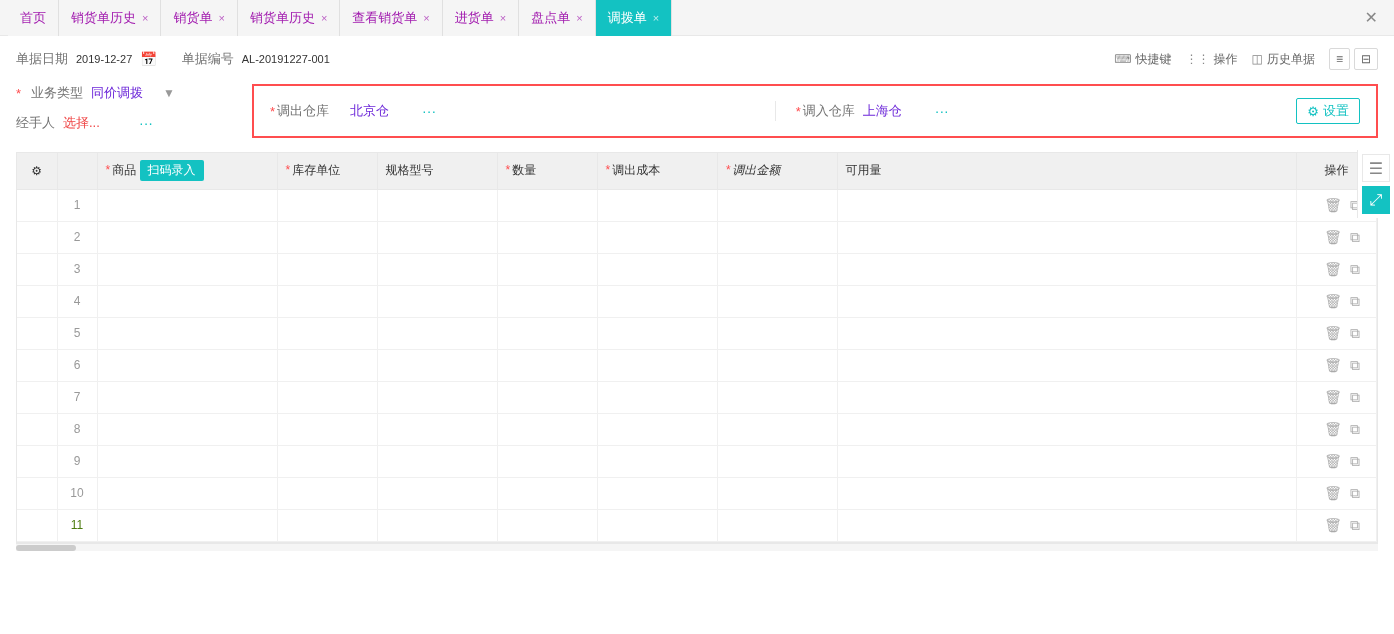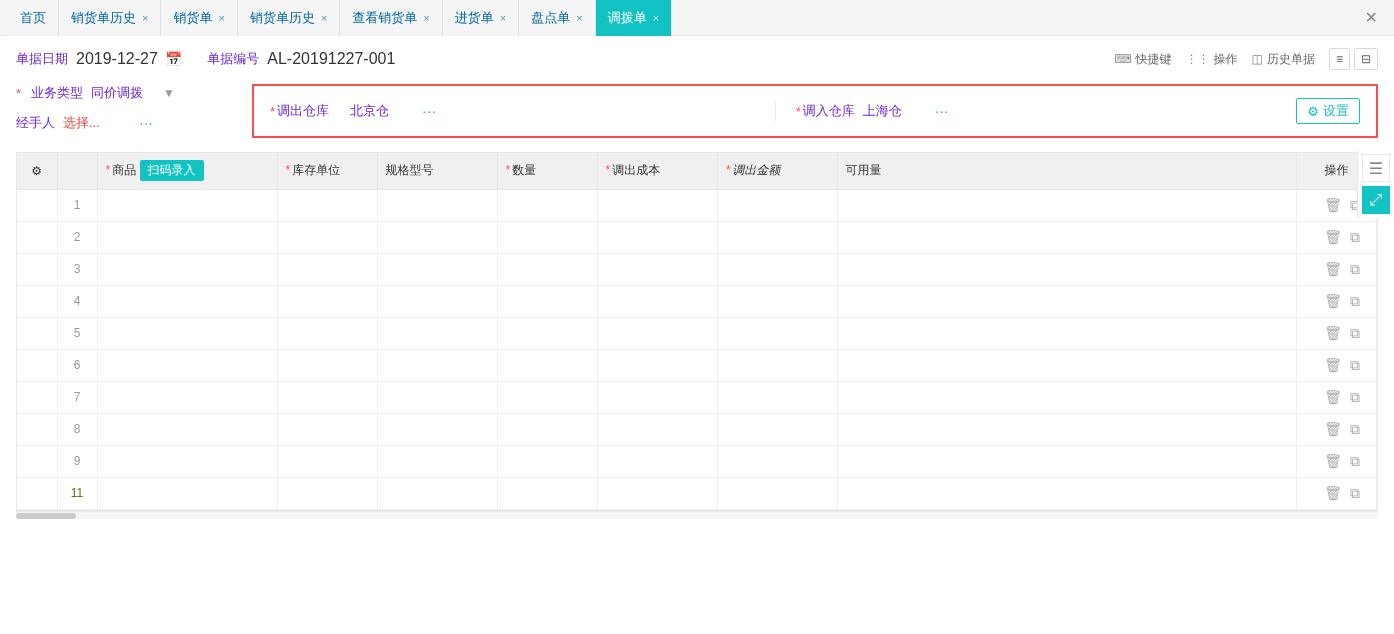--- a/index.html
+++ b/index.html
@@ -15,21 +15,21 @@
       padding: 0 8px;
       gap: 2px;
     }
     .tab {
       display: flex;
       align-items: center;
       padding: 0 12px;
       height: 36px;
       cursor: pointer;
       font-size: 13px;
-      color: #0369a1;
+      color: #a21caf;
       border-right: 1px solid #e0e0e0;
       gap: 6px;
       background: #f5f5f5;
       white-space: nowrap;
     }
     .tab.active {
       background: #13c2c2;
       color: #fff;
     }
     .tab .close-btn {
@@ -61,26 +61,26 @@
       align-items: center;
       gap: 24px;
       margin-bottom: 14px;
     }
     .field-group {
       display: flex;
       align-items: center;
       gap: 8px;
     }
     .field-label {
-      color: #6d28d9;
+      color: #737373;
       font-size: 13px;
     }
     .field-value {
       color: #333;
-      font-size: 16px;
+      font-size: 11px;
     }
     .calendar-icon {
       color: #13c2c2;
       cursor: pointer;
       font-size: 14px;
     }
 
     
     .toolbar-right {
       margin-left: auto;
@@ -572,20 +572,37 @@
             <td></td>
             <td>
               <div class="action-cell">
     <span class="action-icon" title="删除">🗑</span>
     <span class="action-icon" title="复制">⧉</span>
   </div>
             </td>
           </tr>
           <tr>
             <td></td>
+            <td style="text-align: center; color: rgb(153, 153, 153);">10</td>
+            <td></td>
+            <td></td>
+            <td></td>
+            <td></td>
+            <td></td>
+            <td></td>
+            <td></td>
+            <td>
+              <div class="action-cell">
+    <span class="action-icon" title="删除">🗑</span>
+    <span class="action-icon" title="复制">⧉</span>
+  </div>
+            </td>
+          </tr>
+          <tr>
+            <td></td>
             <td style="text-align: center; color: #4d7c0f;">11</td>
             <td></td>
             <td></td>
             <td></td>
             <td></td>
             <td></td>
             <td></td>
             <td></td>
             <td>
               <div class="action-cell">

